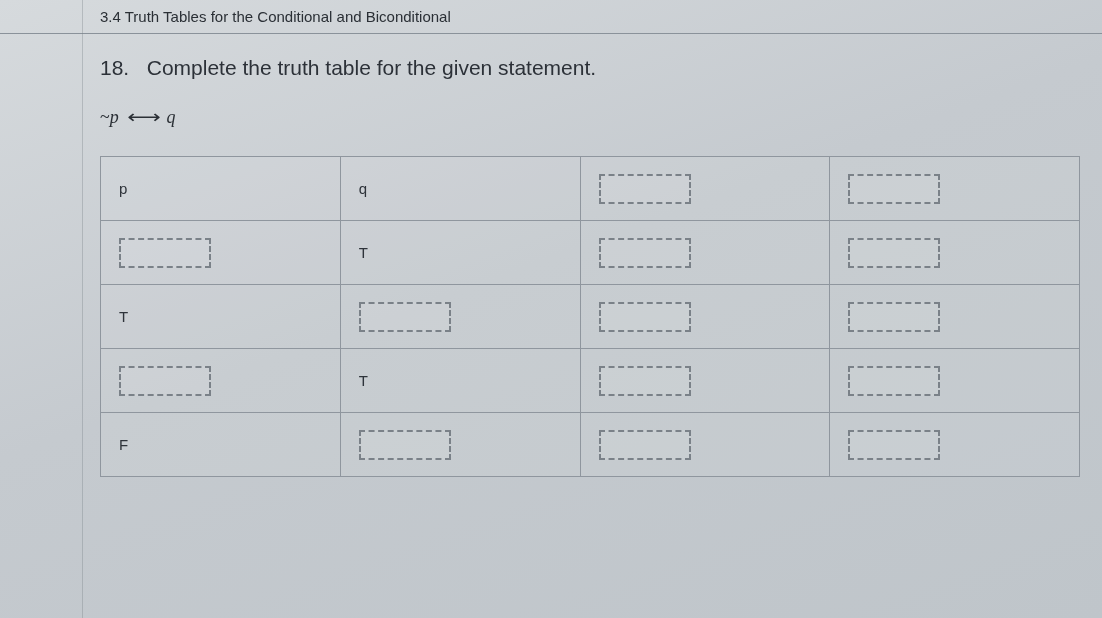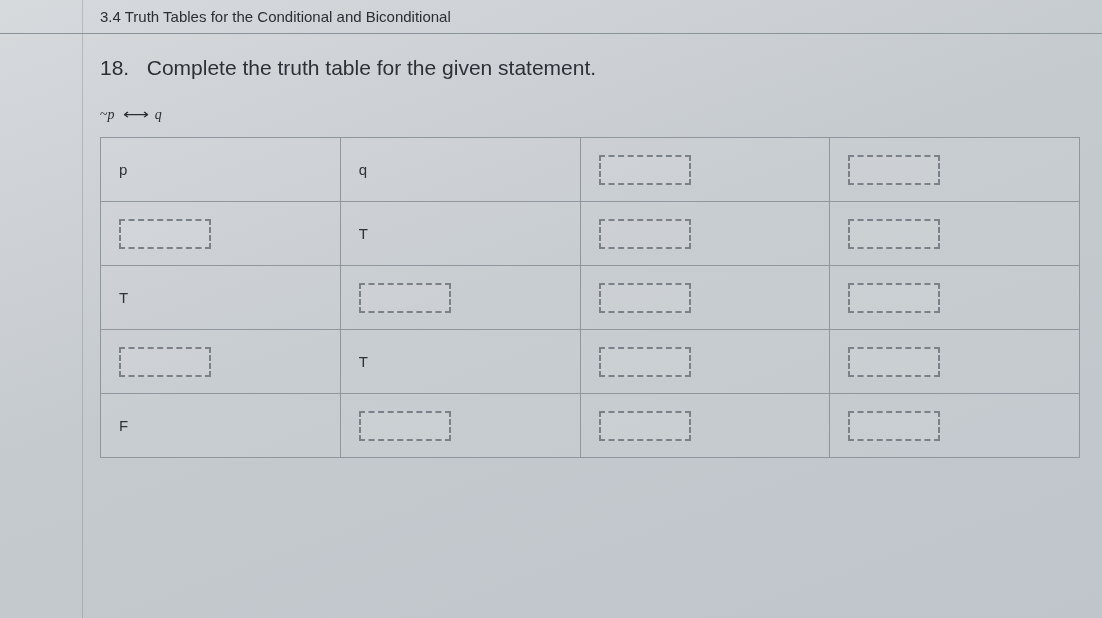--- a/index.html
+++ b/index.html
@@ -36,24 +36,24 @@
   .content {
     padding: 22px 20px 20px 100px;
   }
   .question {
     font-size: 21px;
     color: #2c3138;
     margin-bottom: 26px;
   }
   .expression {
     font-family: "Times New Roman", serif;
-    font-size: 14px;
+    font-size: 18px;
     font-style: italic;
     color: #2a2f35;
-    margin-bottom: 14px;
+    margin-bottom: 28px;
     letter-spacing: 3px;
   }
   .expression .tilde { font-style: normal; letter-spacing: 0; }
   .expression .arrow { font-style: normal; letter-spacing: 0; display:inline-block; transform: scaleX(1.3); margin:0 2px;}
   table.truth {
     border-collapse: collapse;
     width: 980px;
     background: rgba(255,255,255,0.06);
     border: 1px solid #8f969e;
   }

